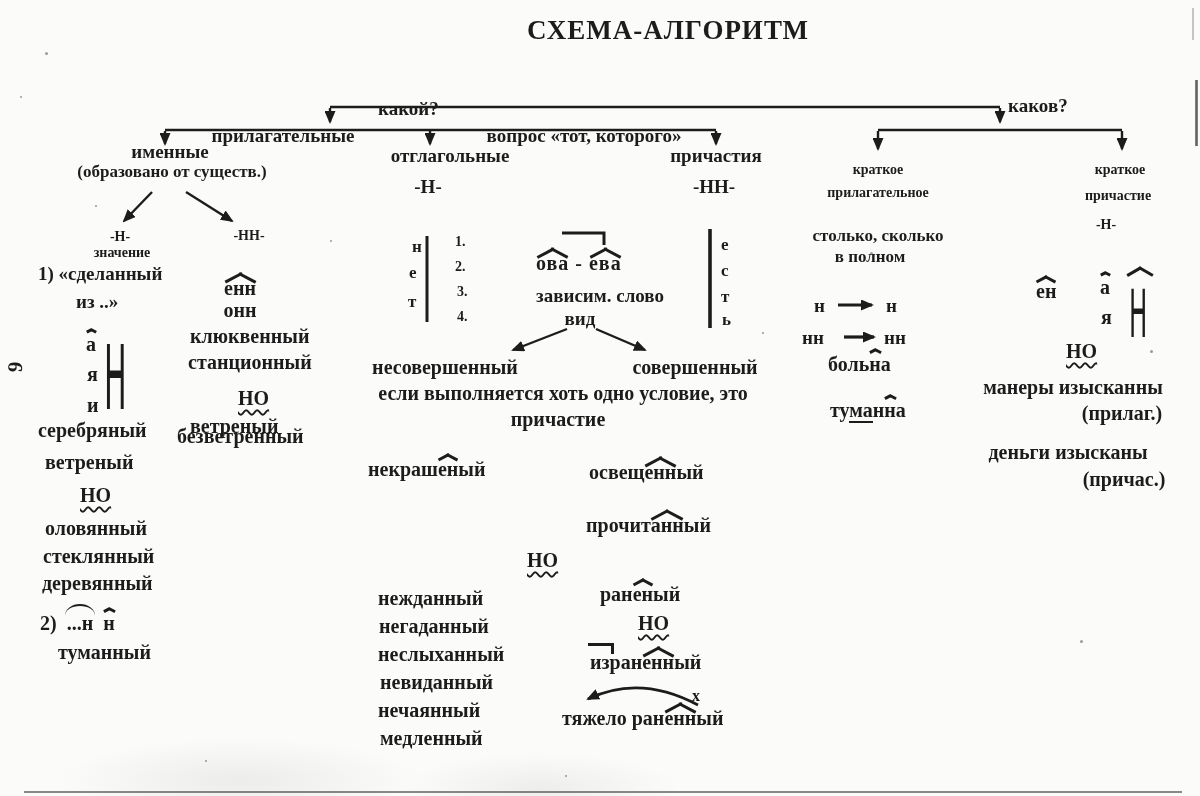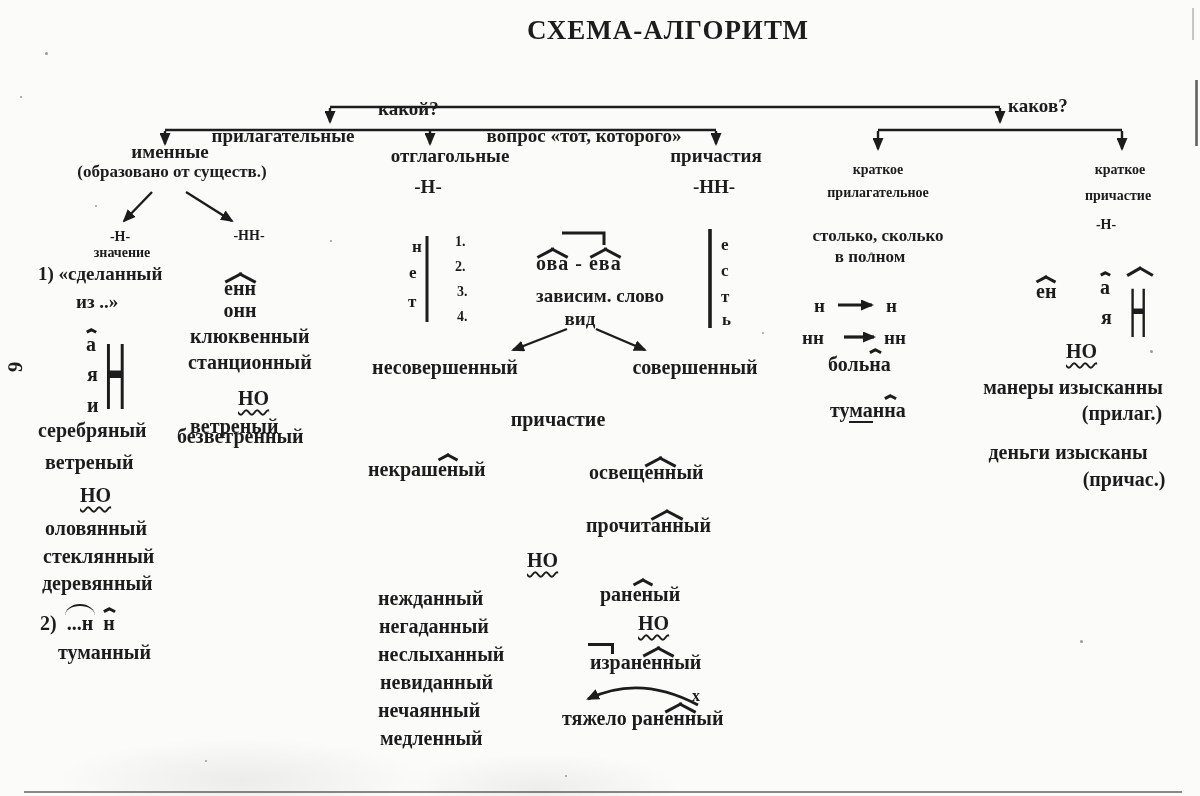--- a/index.html
+++ b/index.html
@@ -142,20 +142,21 @@
   <div class="abs s18" style="left:455px;top:260px">2.</div>
   <div class="abs s18" style="left:457px;top:285px">3.</div>
   <div class="abs s18" style="left:457px;top:310px">4.</div>
   <div class="abs s20" style="left:536px;top:253px;letter-spacing:1px">
     <span class="hat">ова</span>&nbsp;<span>-</span>&nbsp;<span class="hat">ева</span>
   </div>
   <div class="abs c s19" style="left:600px;top:286px">зависим. слово</div>
   <div class="abs c s19" style="left:580px;top:309px">вид</div>
   <div class="abs c s20" style="left:445px;top:357px">несовершенный</div>
   <div class="abs c s20" style="left:695px;top:357px">совершенный</div>
+  <div class="abs c s20" style="left:563px;top:383px">если выполняется хоть одно условие, это</div>
   <div class="abs c s20" style="left:558px;top:409px">причастие</div>
   <div class="abs s20" style="left:368px;top:459px">
     <span>некраш</span><span class="hat">ен</span><span>ый</span>
   </div>
   <div class="abs s20" style="left:589px;top:462px">
     <span>освещ</span><span class="hat">енн</span><span>ый</span>
   </div>
   <div class="abs s20" style="left:586px;top:515px">
     <span>прочит</span><span class="hat">анн</span><span>ый</span>
   </div>

